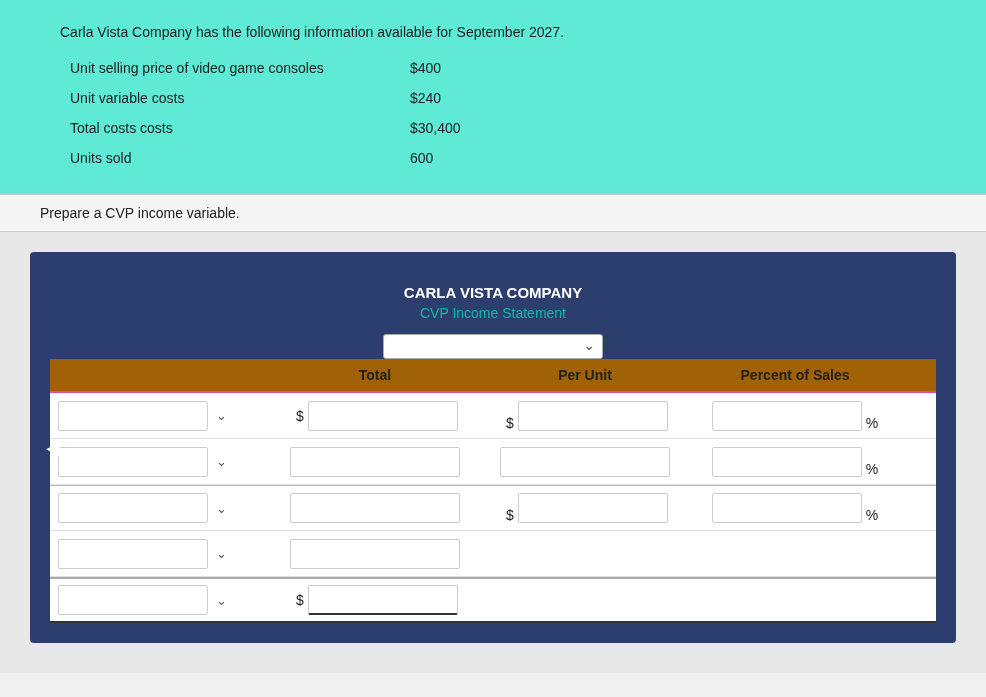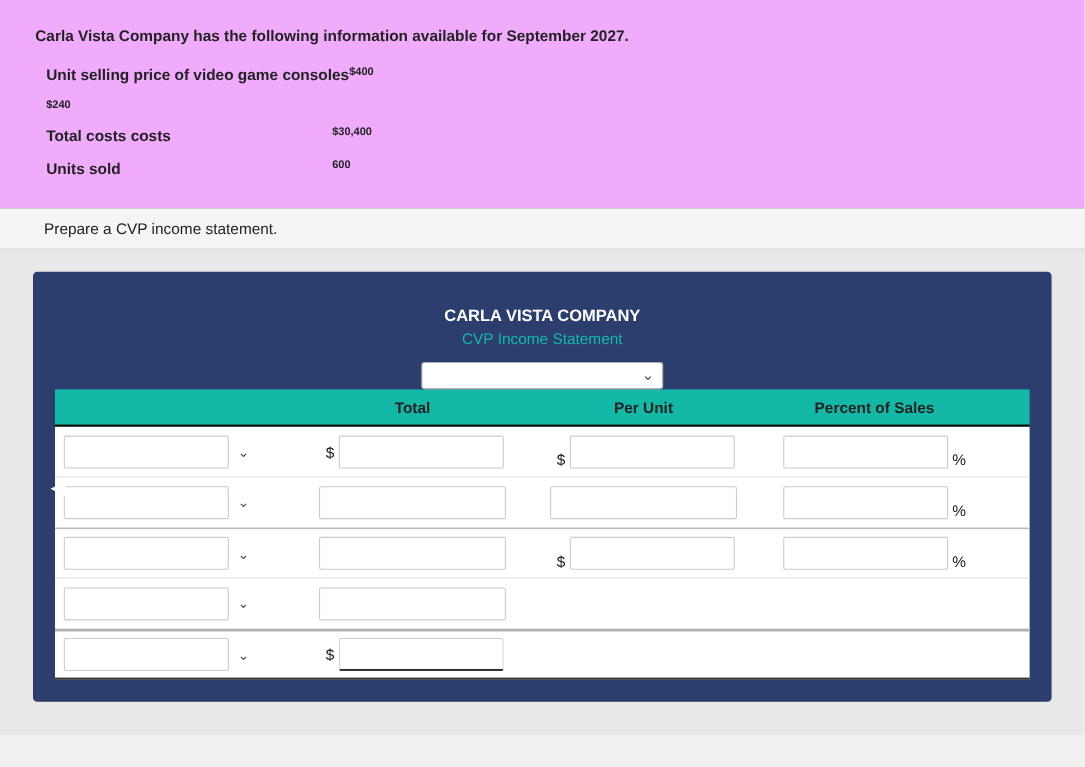--- a/index.html
+++ b/index.html
@@ -5,51 +5,52 @@
     * { box-sizing: border-box; margin: 0; padding: 0; }
     body {
       font-family: Arial, sans-serif;
       font-size: 14px;
       background: #f0f0f0;
       width: 986px;
       min-height: 697px;
     }
 
     .top-section {
-      background: #f0abfc;
-      padding: 24px 40px 28px 32px;
+      background: #5eead4;
+      padding: 24px 40px 28px 60px;
       border-bottom: 1px solid #ccc;
-      font-weight: bold;
     }
 
     .intro-text {
       font-size: 14px;
       color: #222;
       margin-bottom: 20px;
     }
 
     .info-table {
       display: flex;
       flex-direction: column;
       gap: 14px;
       margin-left: 10px;
     }
 
     .info-row {
       display: flex;
+      align-items: center;
+      gap: 80px;
     }
 
     .info-label {
       font-size: 14px;
       color: #222;
       min-width: 260px;
     }
 
     .info-value {
-      font-size: 10px;
+      font-size: 14px;
       color: #222;
       min-width: 80px;
     }
 
     .prepare-section {
       background: #f5f5f5;
       padding: 10px 40px;
       border-bottom: 1px solid #ccc;
     }
 
@@ -216,23 +217,23 @@
 
     .percent-sign {
       font-size: 14px;
       color: #222;
       padding-left: 4px;
     }
 
     .columns-header-row {
       display: flex;
       align-items: center;
-      background: #14b8a6;
+      background: #a16207;
       padding: 8px 0;
-      border-bottom: 2px solid #000000;
+      border-bottom: 2px solid #ec4899;
     }
 
     .last-row {
       border-top: 2px solid #aaa;
     }
 
     input[type="text"] {
       outline: none;
     }
   </style>
@@ -240,35 +241,36 @@
 <body>
 
 <div class="top-section">
   <p class="intro-text">Carla Vista Company has the following information available for September 2027.</p>
   <div class="info-table">
     <div class="info-row">
       <span class="info-label">Unit selling price of video game consoles</span>
       <span class="info-value">$400</span>
     </div>
     <div class="info-row">
+      <span class="info-label">Unit variable costs</span>
       <span class="info-value">$240</span>
     </div>
     <div class="info-row">
       <span class="info-label">Total costs costs</span>
       <span class="info-value">$30,400</span>
     </div>
     <div class="info-row">
       <span class="info-label">Units sold</span>
       <span class="info-value">600</span>
     </div>
   </div>
 </div>
 
 <div class="prepare-section">
-  <p class="prepare-text">Prepare a CVP income statement.</p>
+  <p class="prepare-text">Prepare a CVP income variable.</p>
 </div>
 
 <div class="cvp-section">
   <div class="cvp-card" style="position:relative;">
     <span class="arrow-icon">◀</span>
     <div class="cvp-header">CARLA VISTA COMPANY</div>
     <div class="cvp-subheader">CVP Income Statement</div>
     <div class="date-row">
       <div class="date-select-wrapper">
         <select class="date-select">

